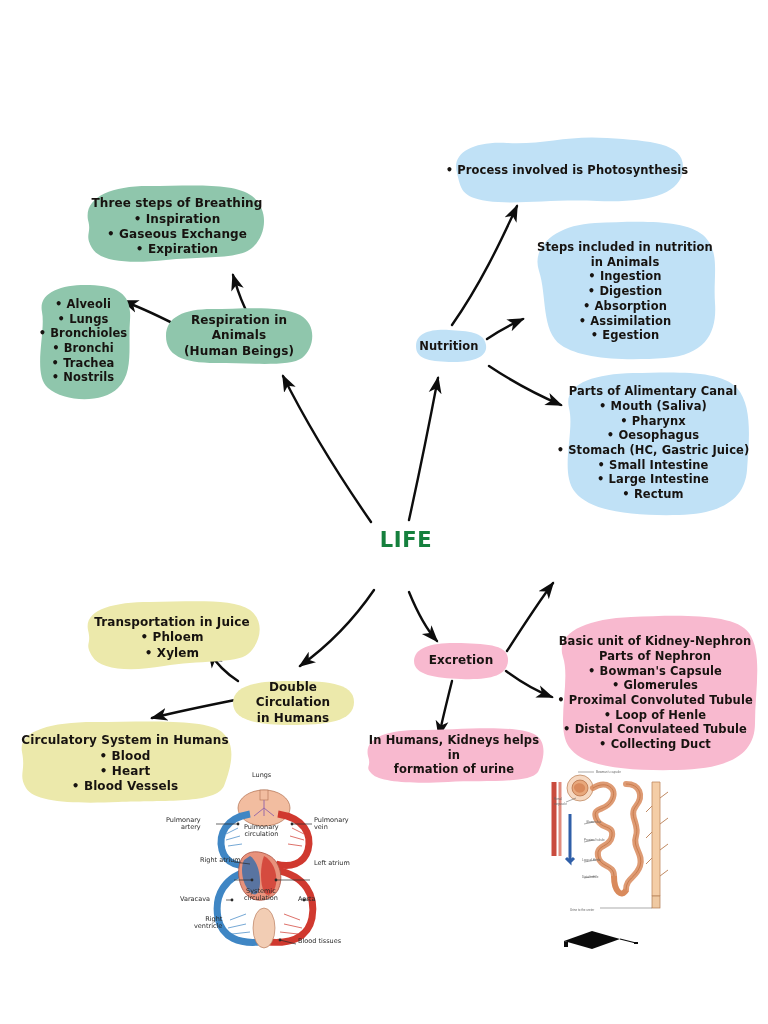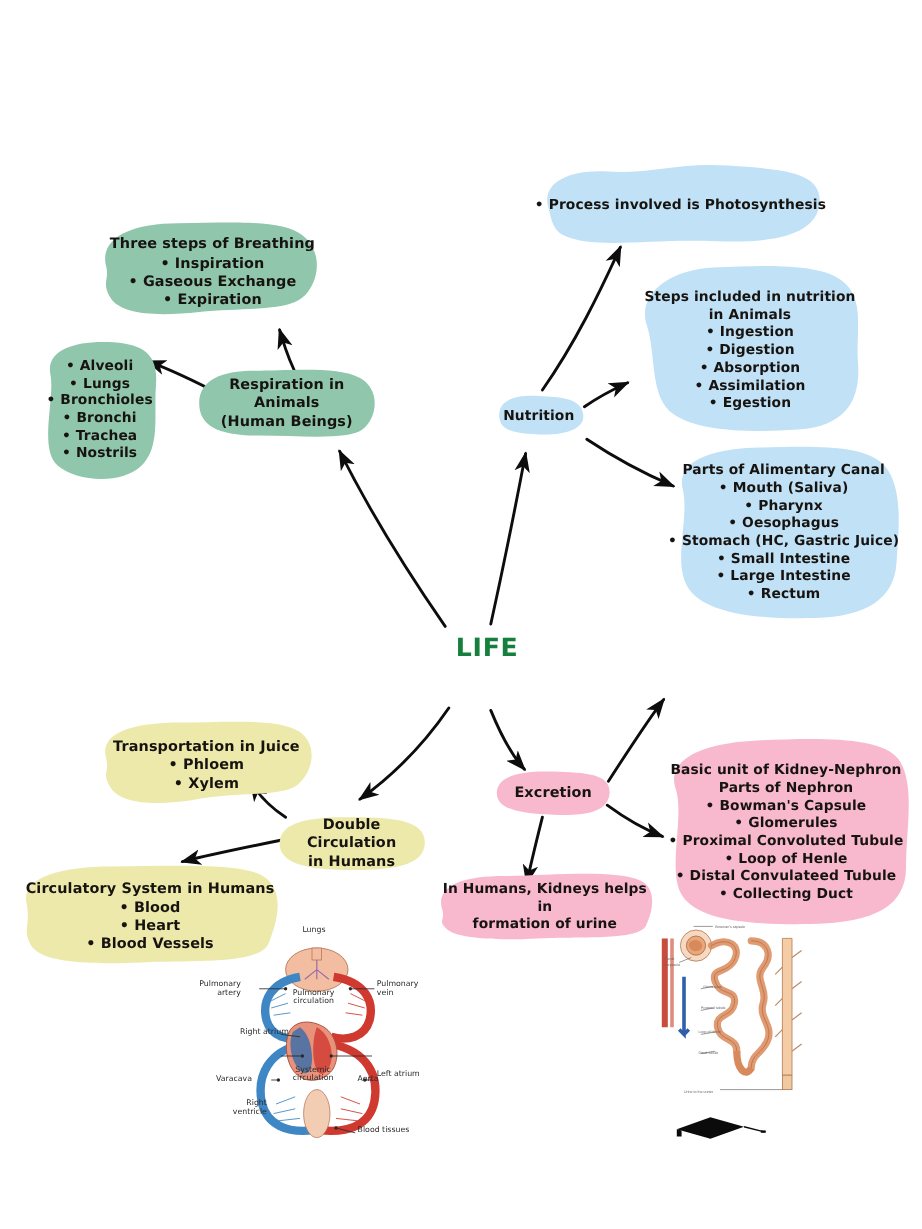--- a/index.html
+++ b/index.html
@@ -288,21 +288,21 @@
     <div class="ilabel" style="left:88px;top:0px;font-size:6.5px;">Lungs</div>
     <div class="ilabel" style="left:2px;top:45px;font-size:6.5px;text-align:right;">Pulmonary
 artery</div>
     <div class="ilabel" style="left:150px;top:45px;font-size:6.5px;">Pulmonary
 vein</div>
     <div class="ilabel" style="left:80px;top:52px;font-size:6.5px;text-align:center;">Pulmonary
 circulation</div>
     <div class="ilabel" style="left:20px;top:85px;font-size:6.5px;margin-left:16px;">Right atrium</div>
     <div class="ilabel" style="left:30px;top:102px;font-size:6.5px;text-align:right;margin-top:42px;">Right
 ventricle</div>
-    <div class="ilabel" style="left:150px;top:120px;font-size:6.5px;">Left atrium</div>
+    <div class="ilabel" style="left:150px;top:88px;font-size:6.5px;">Left atrium</div>
     <div class="ilabel" style="left:16px;top:124px;font-size:6.5px;">Varacava</div>
     <div class="ilabel" style="left:134px;top:124px;font-size:6.5px;">Aorta</div>
     <div class="ilabel" style="left:80px;top:116px;font-size:6.5px;text-align:center;">Systemic
 circulation</div>
     <div class="ilabel" style="left:134px;top:166px;font-size:6.5px;">Blood tissues</div>
   </div>
 
   <div class="illus" style="left:548px;top:766px;width:160px;height:160px;">
     <svg viewBox="0 0 160 160" width="160" height="160" xmlns="http://www.w3.org/2000/svg">
 

